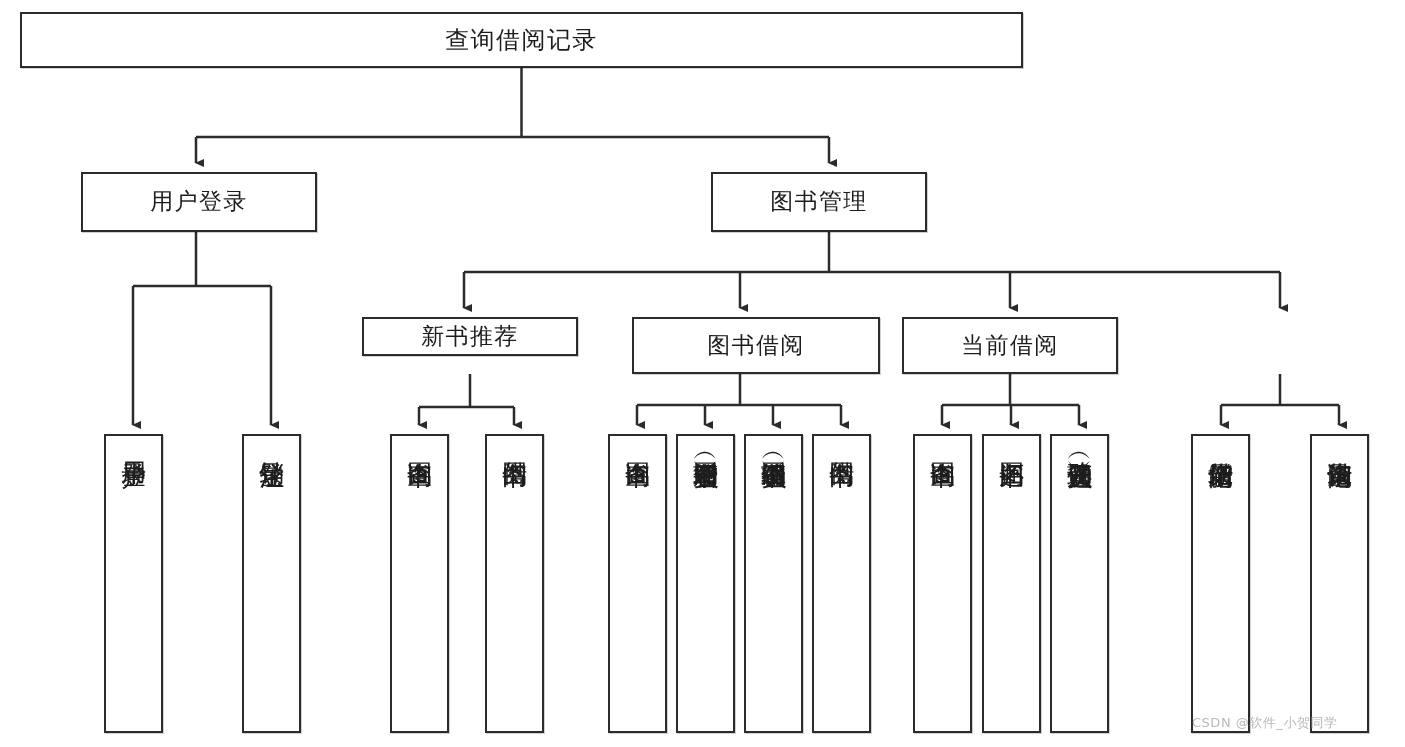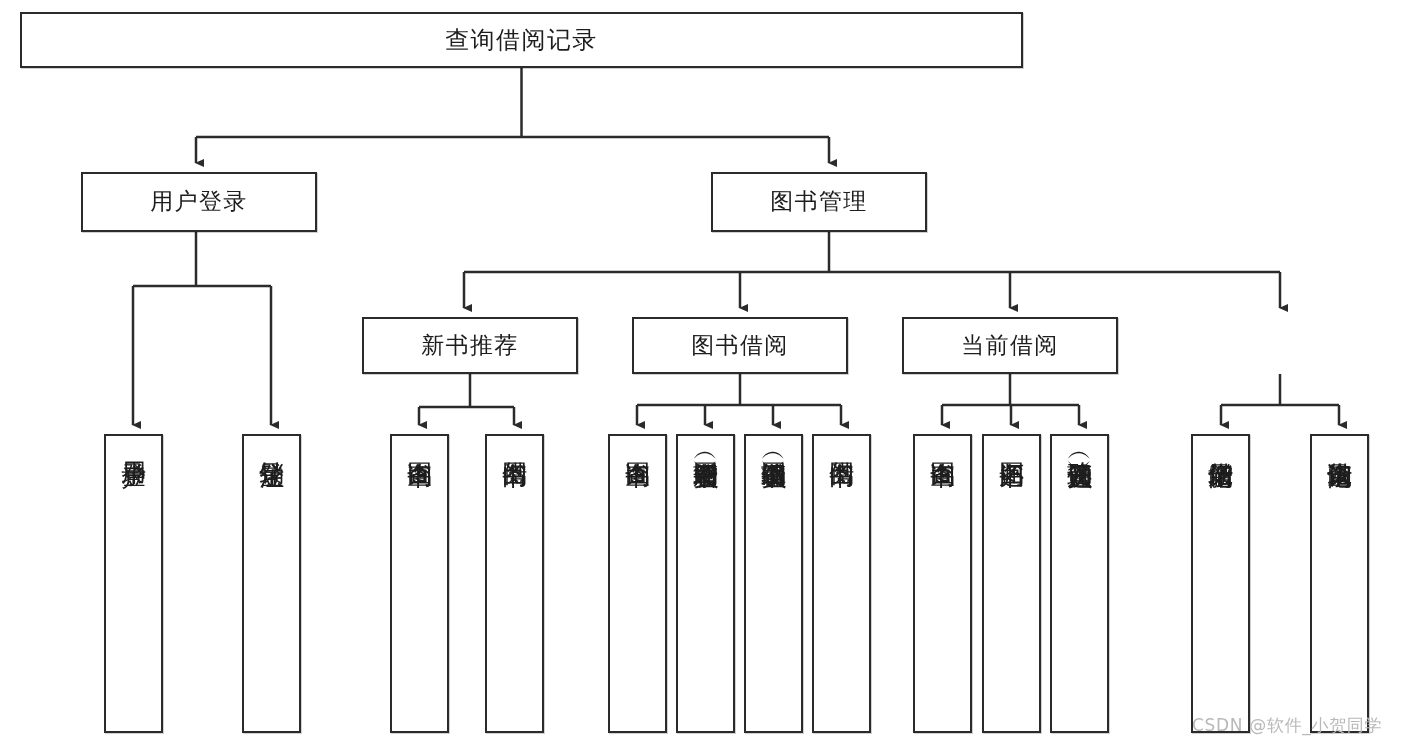--- a/index.html
+++ b/index.html
@@ -60,21 +60,21 @@
   .node.vert .node-label {
     writing-mode: vertical-rl;
     text-orientation: upright;
     font-size: 25px;
     line-height: 1.02;
     letter-spacing: 0.02em;
   }
   .watermark {
     position: absolute;
     color: #b9b9b9;
-    font-size: 17px;
+    font-size: 13px;
     letter-spacing: 0.04em;
     white-space: nowrap;
     user-select: none;
   }
 </style>
 </head>
 <body>
 
 <div id="diagram-canvas">
 
@@ -134,24 +134,24 @@
     <span class="node-label">查询借阅记录</span>
   </div>
 
   <div class="node horiz" style="left:81px; top:172px; width:236px; height:60px;">
     <span class="node-label">用户登录</span>
   </div>
   <div class="node horiz" style="left:711px; top:172px; width:216px; height:60px;">
     <span class="node-label">图书管理</span>
   </div>
 
-  <div class="node horiz" style="left:362px; top:317px; width:216px; height:57px;">
+  <div class="node horiz" style="left:362px; top:317px; width:216px; height:39px;">
     <span class="node-label">新书推荐</span>
   </div>
-  <div class="node horiz" style="left:632px; top:317px; width:216px; height:57px;">
+  <div class="node horiz" style="left:632px; top:317px; width:248px; height:57px;">
     <span class="node-label">图书借阅</span>
   </div>
   <div class="node horiz" style="left:902px; top:317px; width:216px; height:57px;">
     <span class="node-label">当前借阅</span>
   </div>
 
   <div class="node vert" style="left:104px; top:434px; width:59px; height:299px;">
     <span class="node-label">用户登录</span>
   </div>
   <div class="node vert" style="left:242px; top:434px; width:59px; height:299px;">

